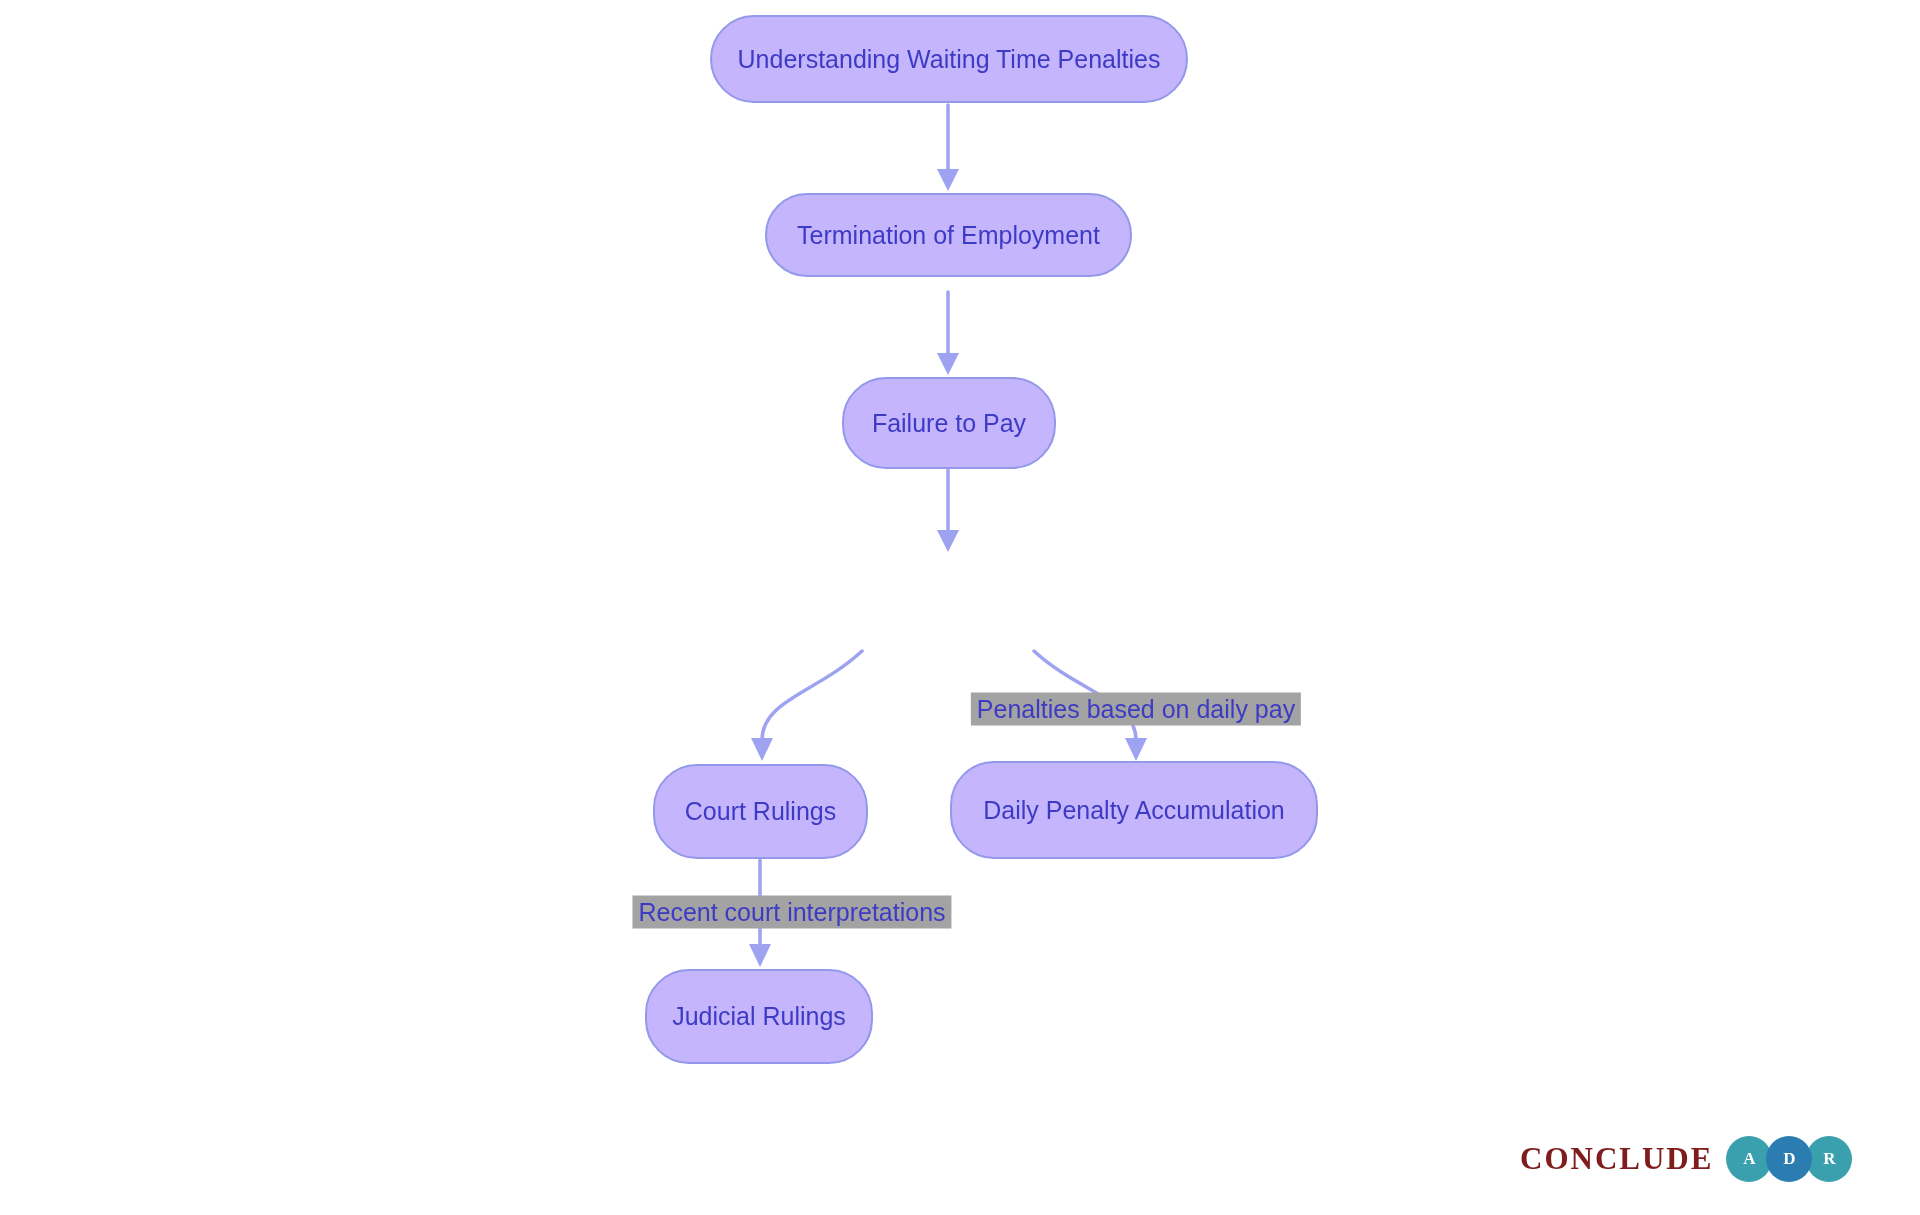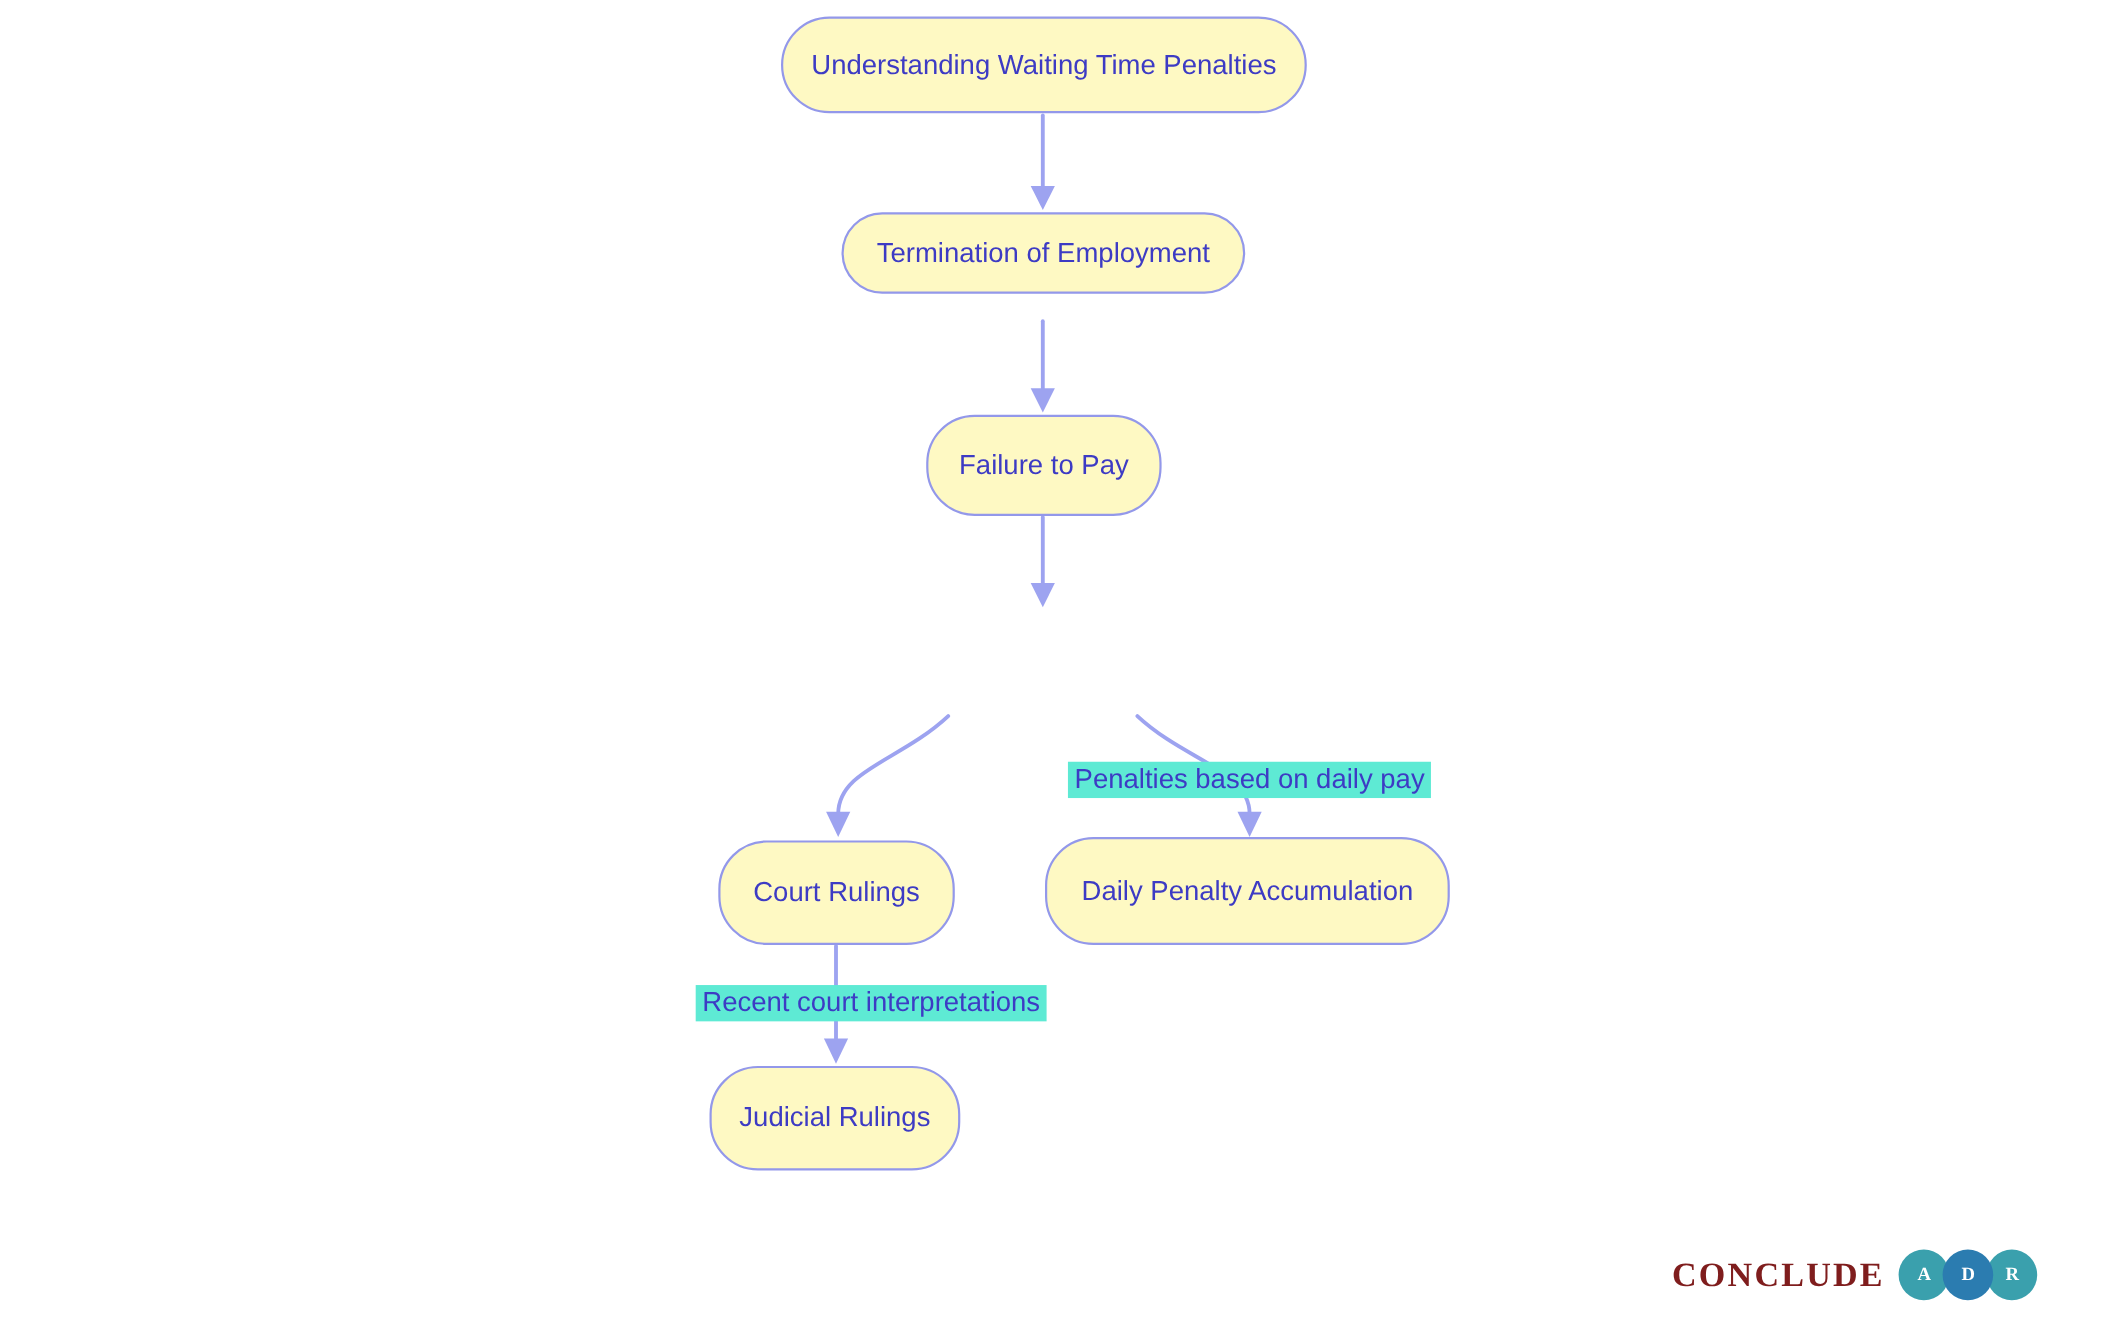--- a/index.html
+++ b/index.html
@@ -25,35 +25,35 @@
     stroke: #9da3f0;
     stroke-width: 3.5;
     stroke-linecap: round;
   }
   .ah {
     fill: #9da3f0;
     stroke: none;
   }
   .node {
     position: absolute;
-    background: #fef9c3;
+    background: #c4b5fd;
     border: 2px solid #9398ea;
     border-radius: 44px;
     display: flex;
     align-items: center;
     justify-content: center;
     box-sizing: border-box;
     color: #3d3bc4;
     font-size: 25px;
     white-space: nowrap;
   }
   .edge-label {
     position: absolute;
     transform: translate(-50%, -50%);
-    background: #5eead4;
+    background: #a3a3a3;
     color: #3d3bc4;
     font-size: 25px;
     white-space: nowrap;
     padding: 2px 6px;
   }
   .logo {
     position: absolute;
     left: 1520px;
     top: 1130px;
     height: 58px;
@@ -116,21 +116,21 @@
   </svg>
 
   <div class="edge-label" style="left:1136px; top:709px;">Penalties based on daily pay</div>
 
   <div class="edge-label" style="left:761px; top:912px;margin-left:31px;">Recent court interpretations</div>
 
   <div class="node" style="left:710px; top:15px; width:478px; height:88px;">
     <span>Understanding Waiting Time Penalties</span>
   </div>
 
-  <div class="node" style="left:765px; top:193px; width:367px; height:74px;">
+  <div class="node" style="left:765px; top:193px; width:367px; height:84px;">
     <span>Termination of Employment</span>
   </div>
 
   <div class="node" style="left:842px; top:377px; width:214px; height:92px;">
     <span>Failure to Pay</span>
   </div>
 
 
   <div class="node" style="left:653px; top:764px; width:215px; height:95px;">
     <span>Court Rulings</span>

